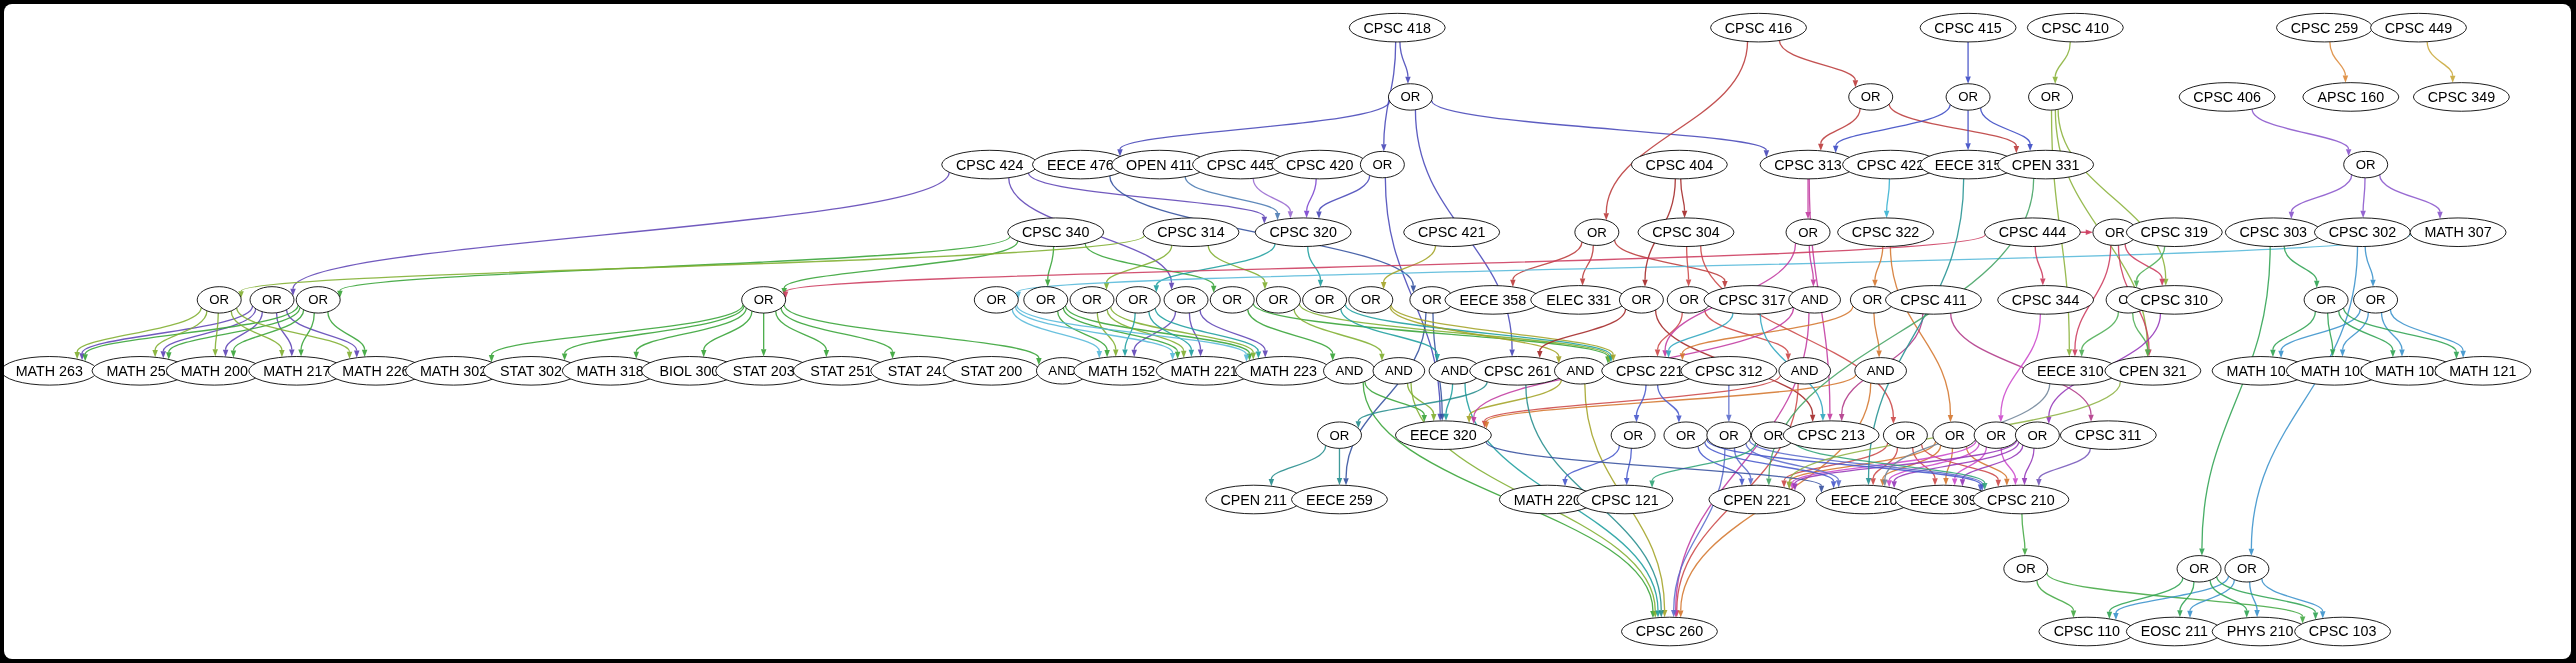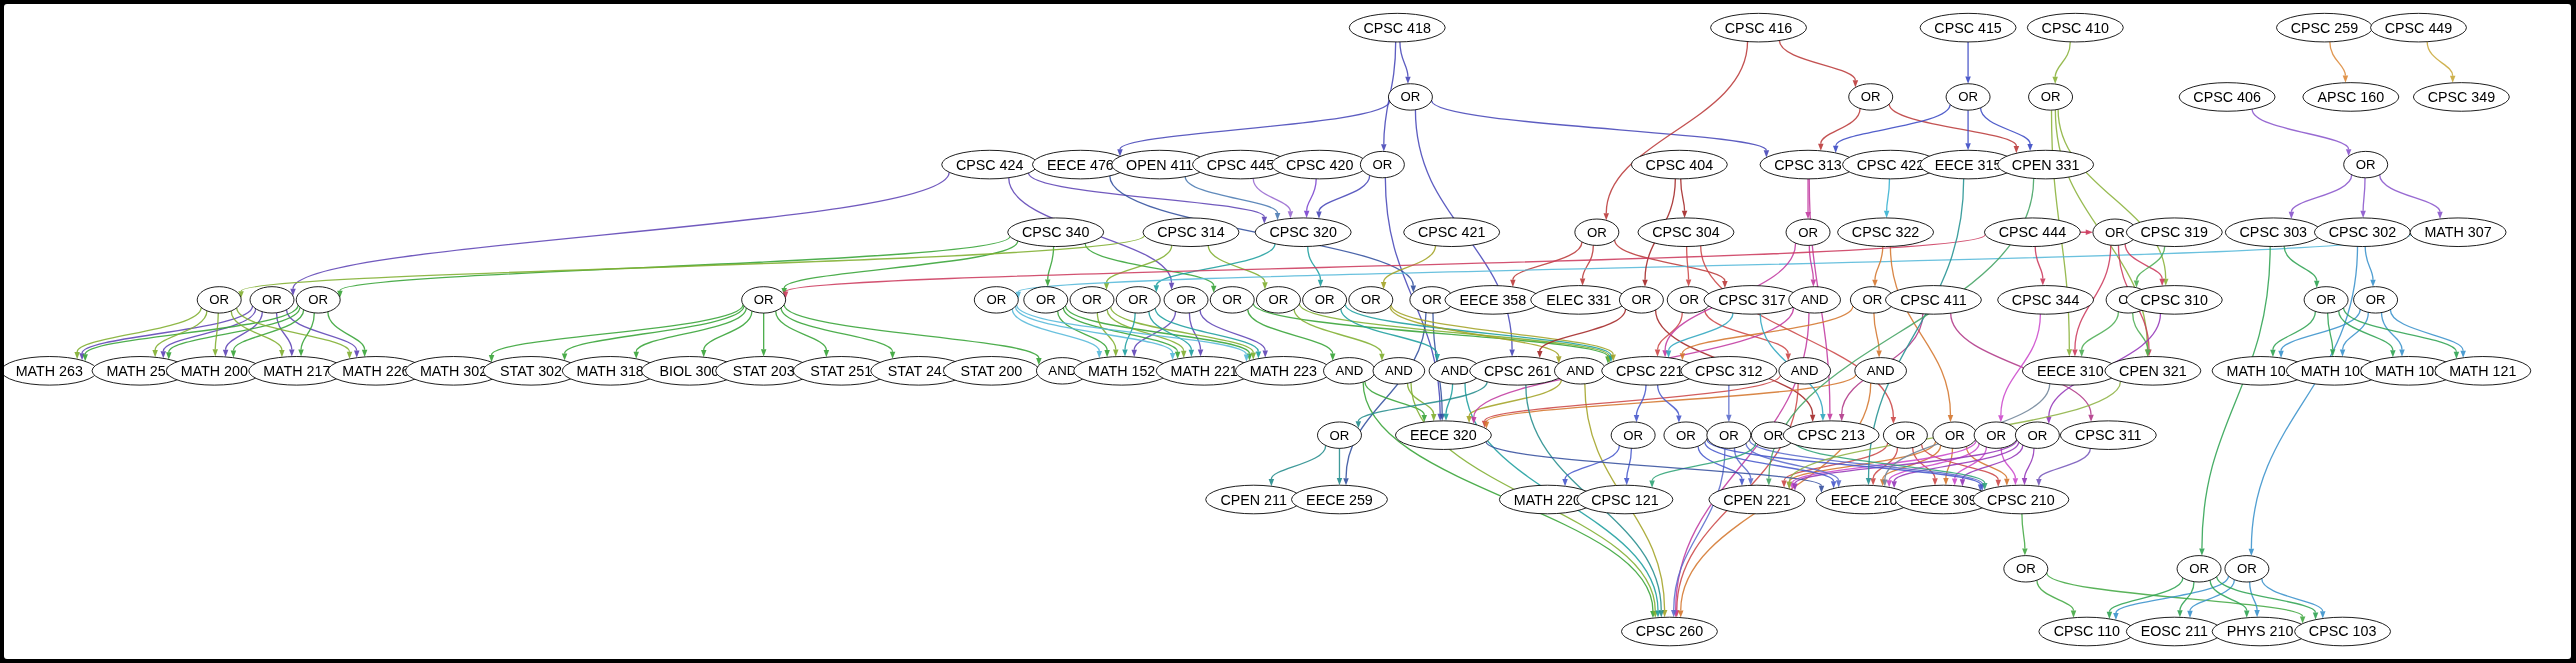--- a/index.html
+++ b/index.html
@@ -1,16 +1,16 @@
 <!DOCTYPE html>
 <html style="font-size:8.8px"><head>
 <meta charset="utf-8">
 <style>
   html,body{margin:0;padding:0;background:#000;width:2576px;height:664px;overflow:hidden;}
-  #frame{position:absolute;left:4.4px;top:4.4px;width:2567px;height:655px;background:#ffffff;border-radius:3px;}
+  #frame{position:absolute;left:4.4px;top:4.4px;width:2567px;height:655px;background:#ffffff;border-radius:8px;}
   svg{position:absolute;left:0;top:0;}
   .nodelabel{font-family:"Liberation Sans","DejaVu Sans",sans-serif;fill:#000;}
 </style>
 </head>
 <body>
 
 <div id="frame">
   <svg id="graph" width="2567" height="655" viewBox="8 8 4667 1191" xmlns="http://www.w3.org/2000/svg">
       <g>
         <g>

